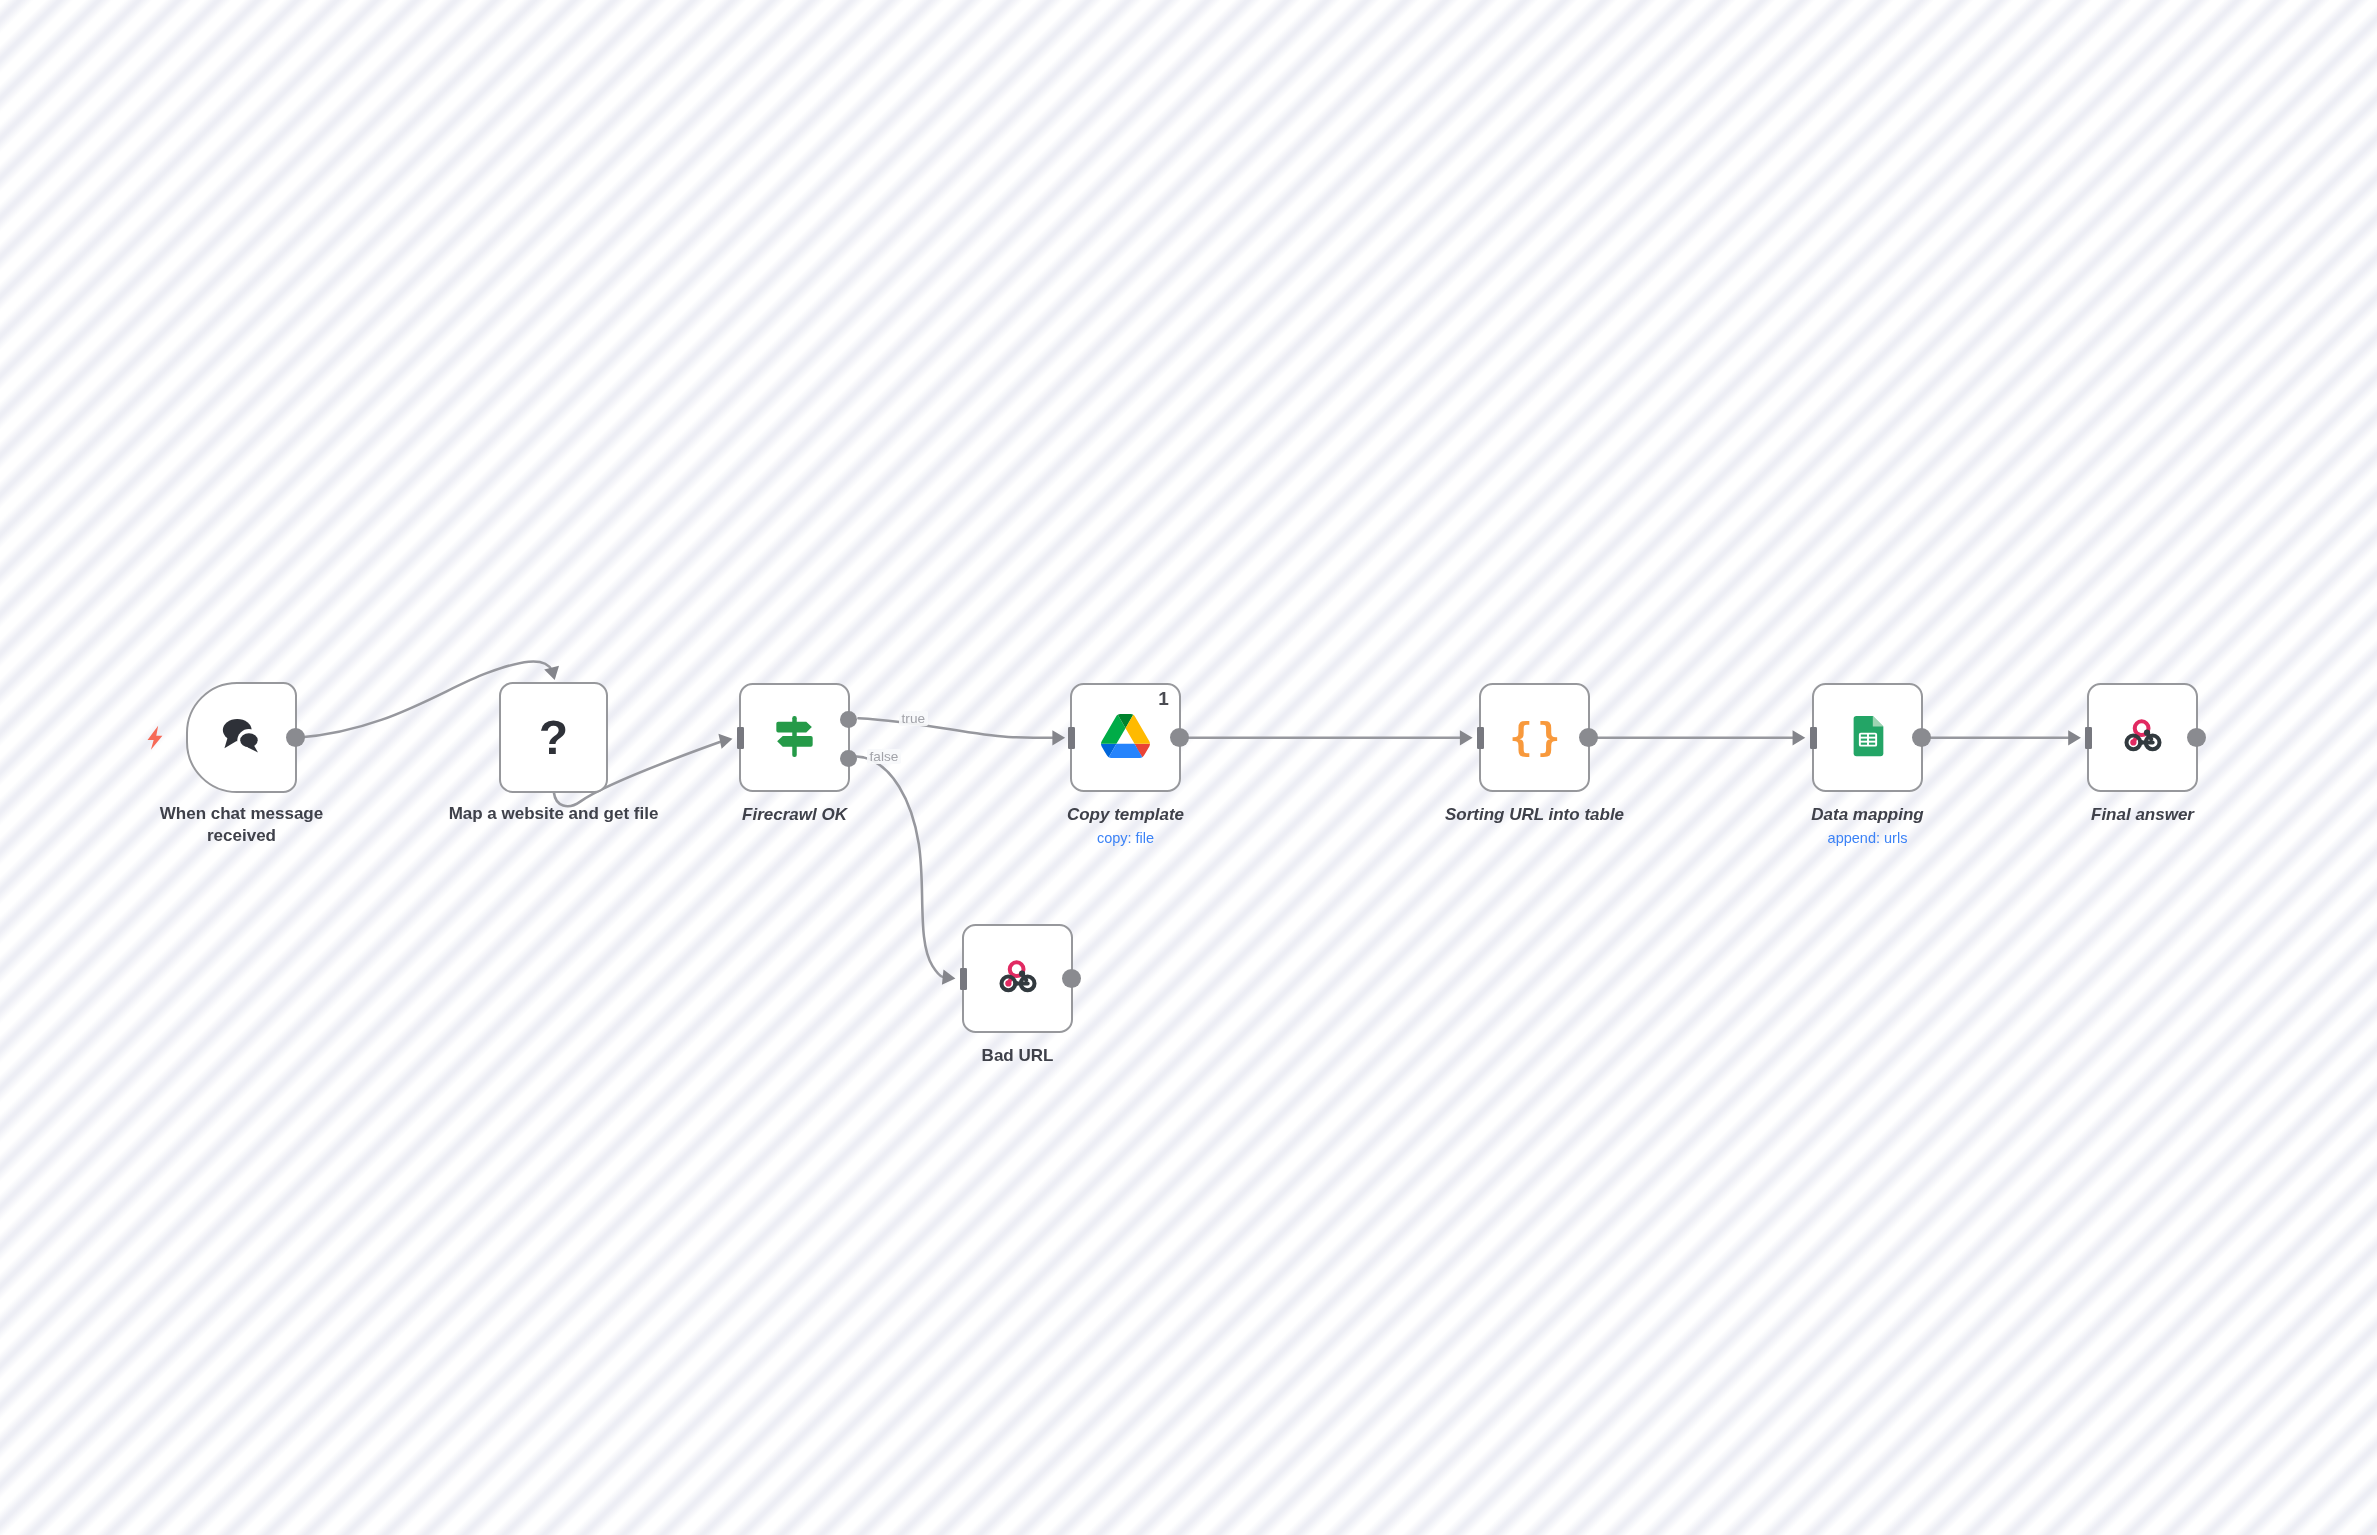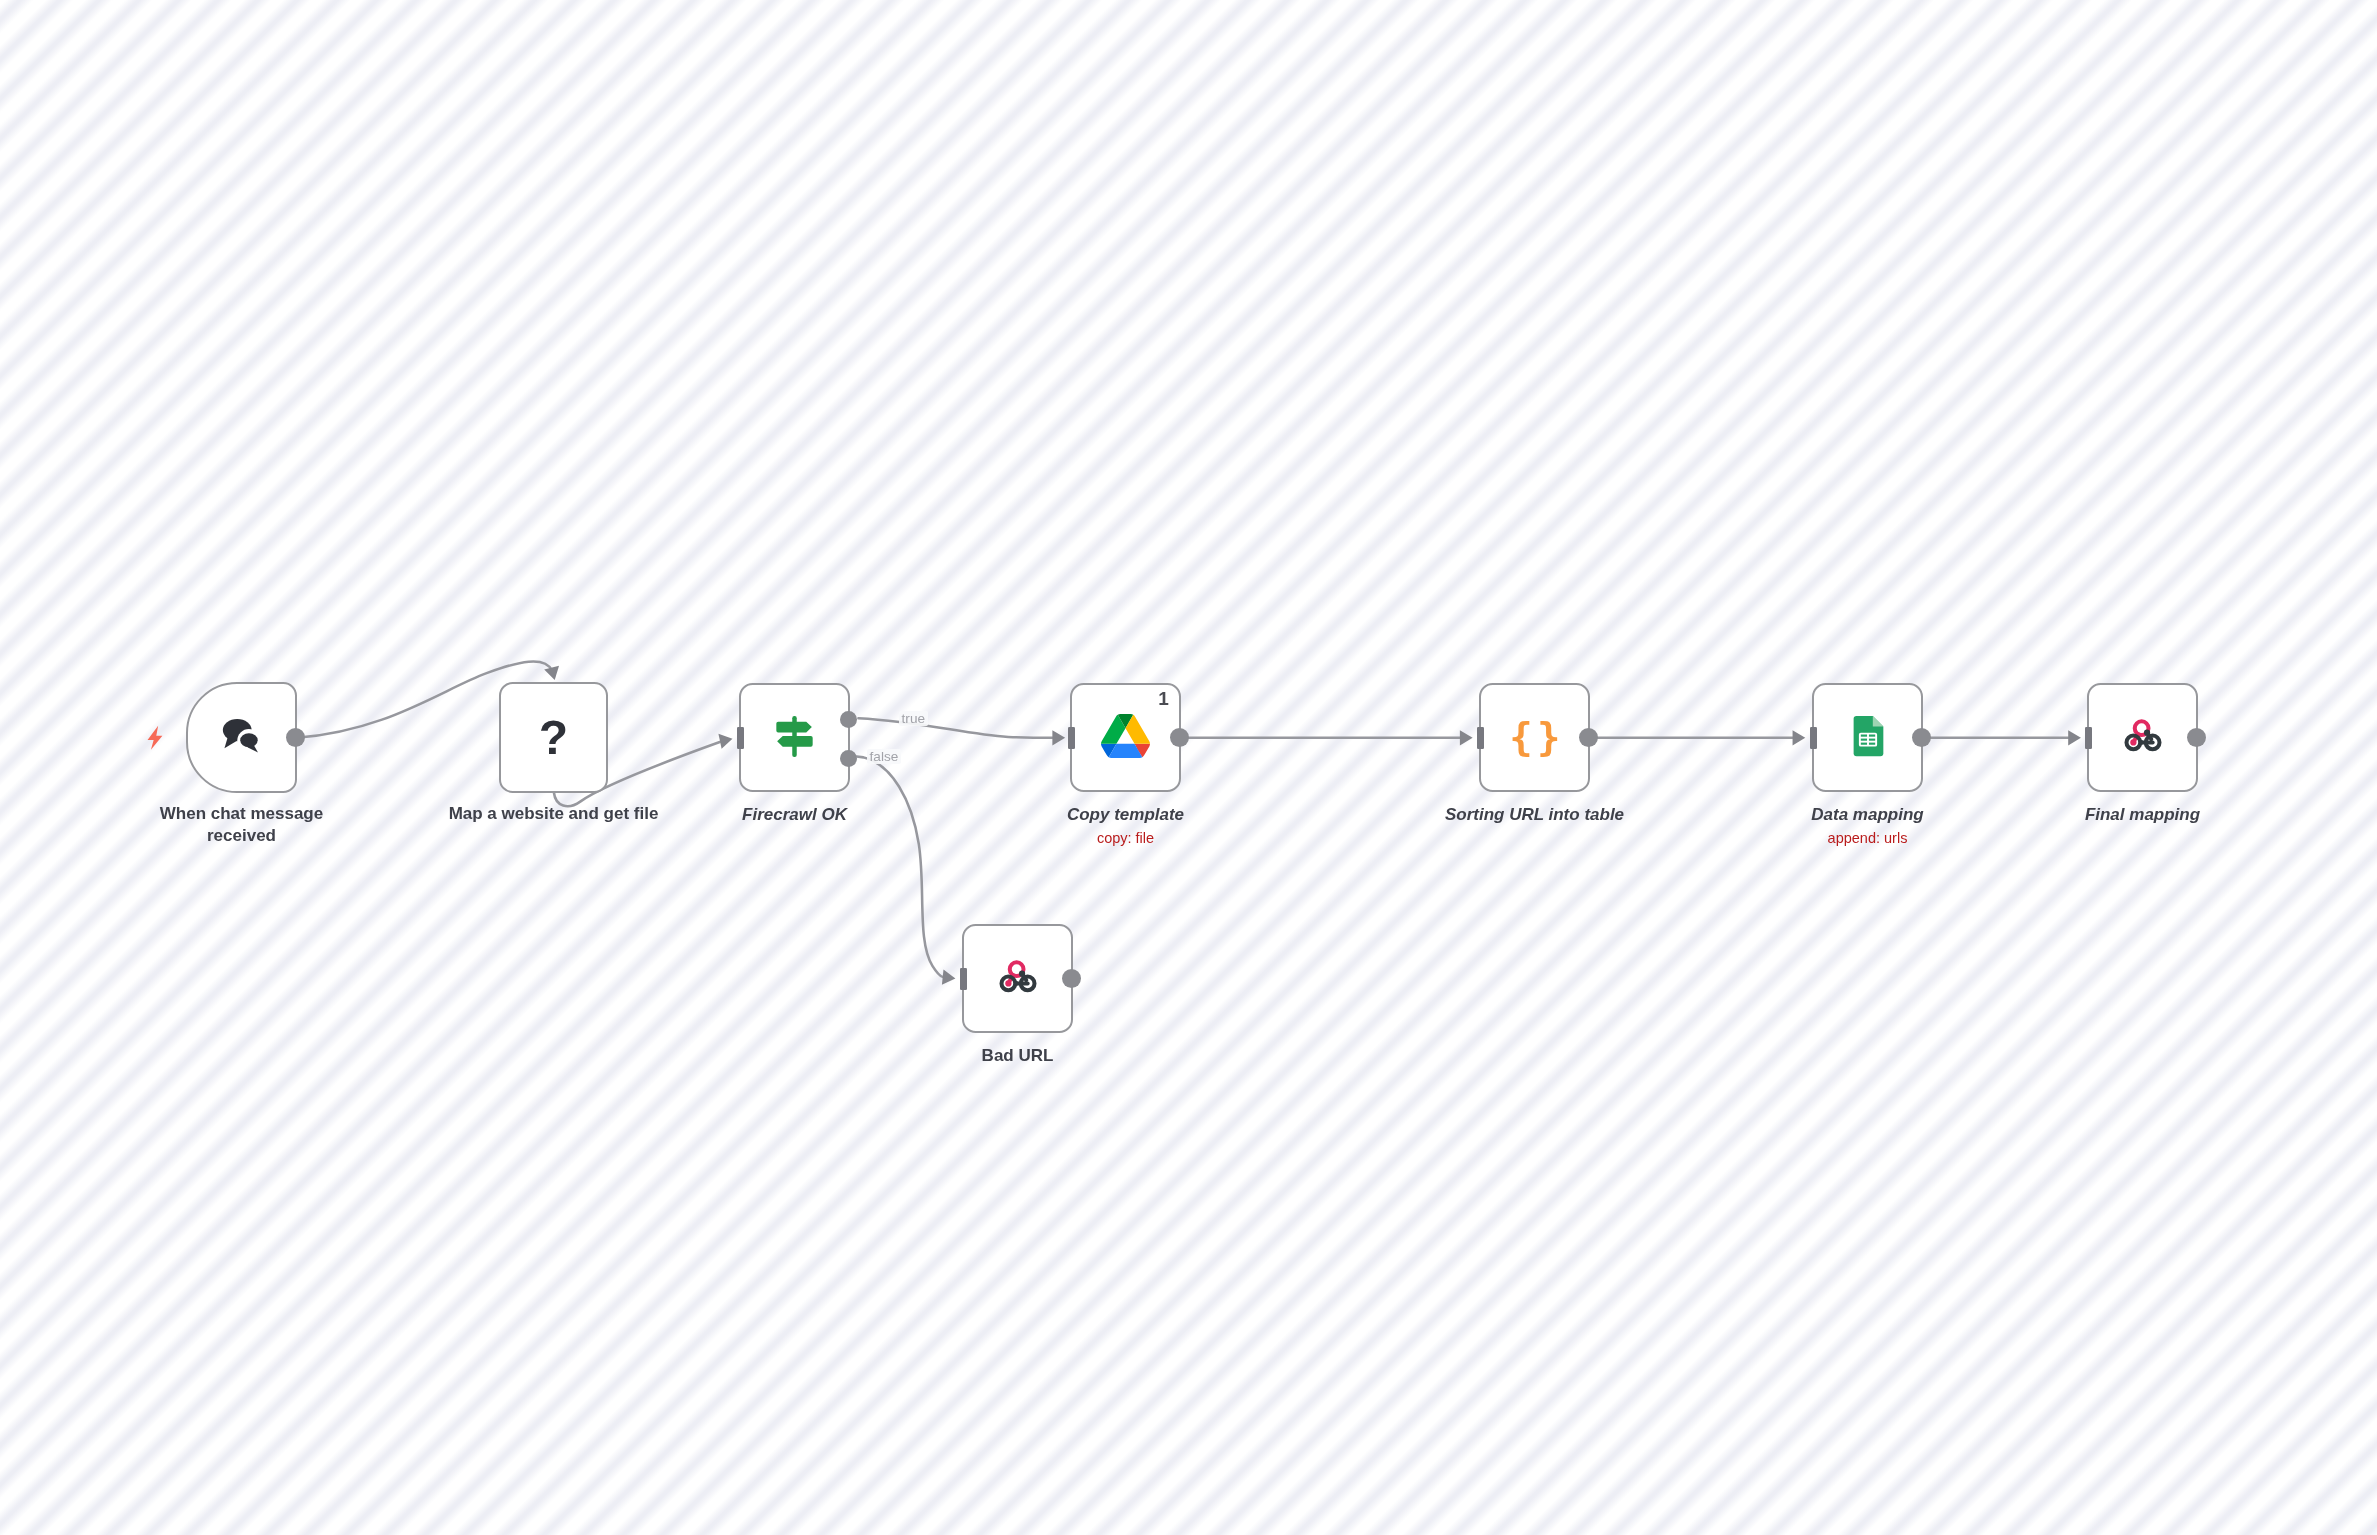--- a/index.html
+++ b/index.html
@@ -24,21 +24,21 @@
 
   .out-dot{position:absolute;width:19px;height:19px;border-radius:50%;
     background:#8a8b90;right:-10.2px;top:50%;margin-top:-9.4px;}
   .out-dot.small{width:17px;height:17px;margin-top:0;}
   .in-port{position:absolute;width:7.7px;height:22px;background:#77787f;
     left:-4.3px;top:50%;margin-top:-11px;border-radius:1.3px;}
 
   .node-label{position:absolute;top:119px;left:50%;transform:translateX(-50%);
     text-align:center;font-size:17px;line-height:22px;font-weight:600;color:#3f414a;}
   .node-sub{position:absolute;top:145px;left:50%;transform:translateX(-50%);
-    text-align:center;font-size:14.5px;font-weight:400;color:#b91c1c;white-space:nowrap;}
+    text-align:center;font-size:14.5px;font-weight:400;color:#3b82f6;white-space:nowrap;}
   .label-w240{width:204px;text-align:center;} .label-w260{width:221px;} .label-w300{width:255px;white-space:nowrap;font-style:italic;}
   .label-w200{width:170px;white-space:nowrap;}
 
   .items-badge{position:absolute;top:2.6px;right:10.2px;font-size:19px;font-weight:600;color:#4a4b52;}
 
   .port-label{position:absolute;font-size:13.6px;color:#a2a3a9;
     background:rgba(247,248,251,0.92);padding:0 2.6px;border-radius:1.7px;line-height:15.3px;}
 
   .glyph-q{font-size:48px;font-weight:700;color:#2e3138;line-height:1;}
   .glyph-braces{font-family:"DejaVu Sans Mono","Liberation Mono",monospace;
@@ -166,21 +166,21 @@
         <circle cx="13.5" cy="31" r="7.5" fill="none" stroke="#323a3f" stroke-width="4.4"></circle>
         <circle cx="13.5" cy="31" r="3.4" fill="#e12a62"></circle>
         <circle cx="34.5" cy="31" r="7.5" fill="none" stroke="#323a3f" stroke-width="4.4"></circle>
         <line x1="28.4" y1="20.4" x2="33" y2="27.5" stroke="#323a3f" stroke-width="4.4" stroke-linecap="round"></line>
         <circle cx="28.4" cy="20.4" r="3.4" fill="#323a3f"></circle>
         <line x1="22" y1="31" x2="34.5" y2="31" stroke="#323a3f" stroke-width="4.4" stroke-linecap="round"></line>
         <circle cx="22" cy="31" r="2.6" fill="#323a3f"></circle>
       </svg>
     </span>
     <span class="out-dot"></span>
-    <div class="node-label label-w300">Final mapping</div>
+    <div class="node-label label-w300">Final answer</div>
   </div>
 
   <div class="node" style="left:962px;top:924px;">
     <span class="in-port"></span>
     <span>
       <svg width="44" height="44" viewBox="0 0 48 48">
         <circle cx="22.5" cy="15.5" r="7.5" fill="none" stroke="#e12a62" stroke-width="4.4"></circle>
         <line x1="18.9" y1="22" x2="13.5" y2="30.5" stroke="#e12a62" stroke-width="4.4" stroke-linecap="round"></line>
         <circle cx="13.5" cy="31" r="7.5" fill="none" stroke="#323a3f" stroke-width="4.4"></circle>
         <circle cx="13.5" cy="31" r="3.4" fill="#e12a62"></circle>

